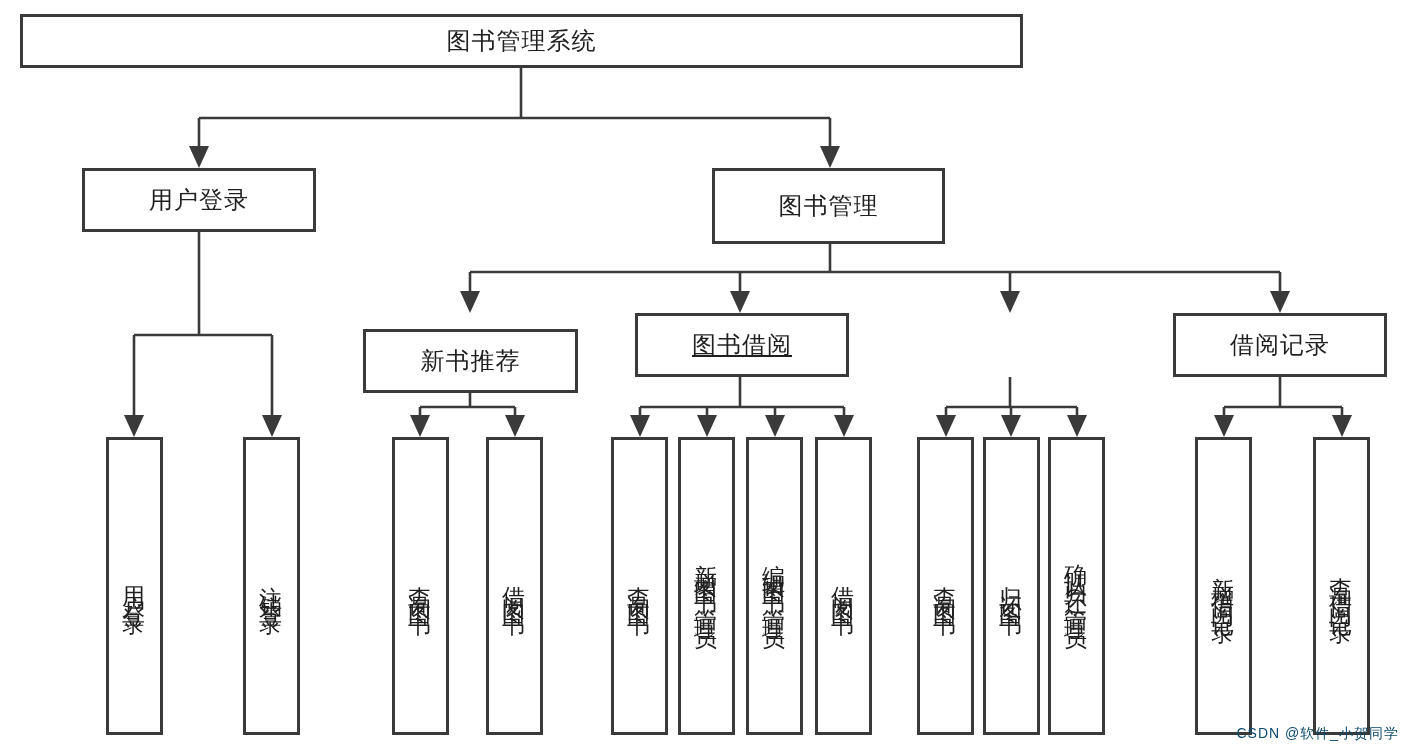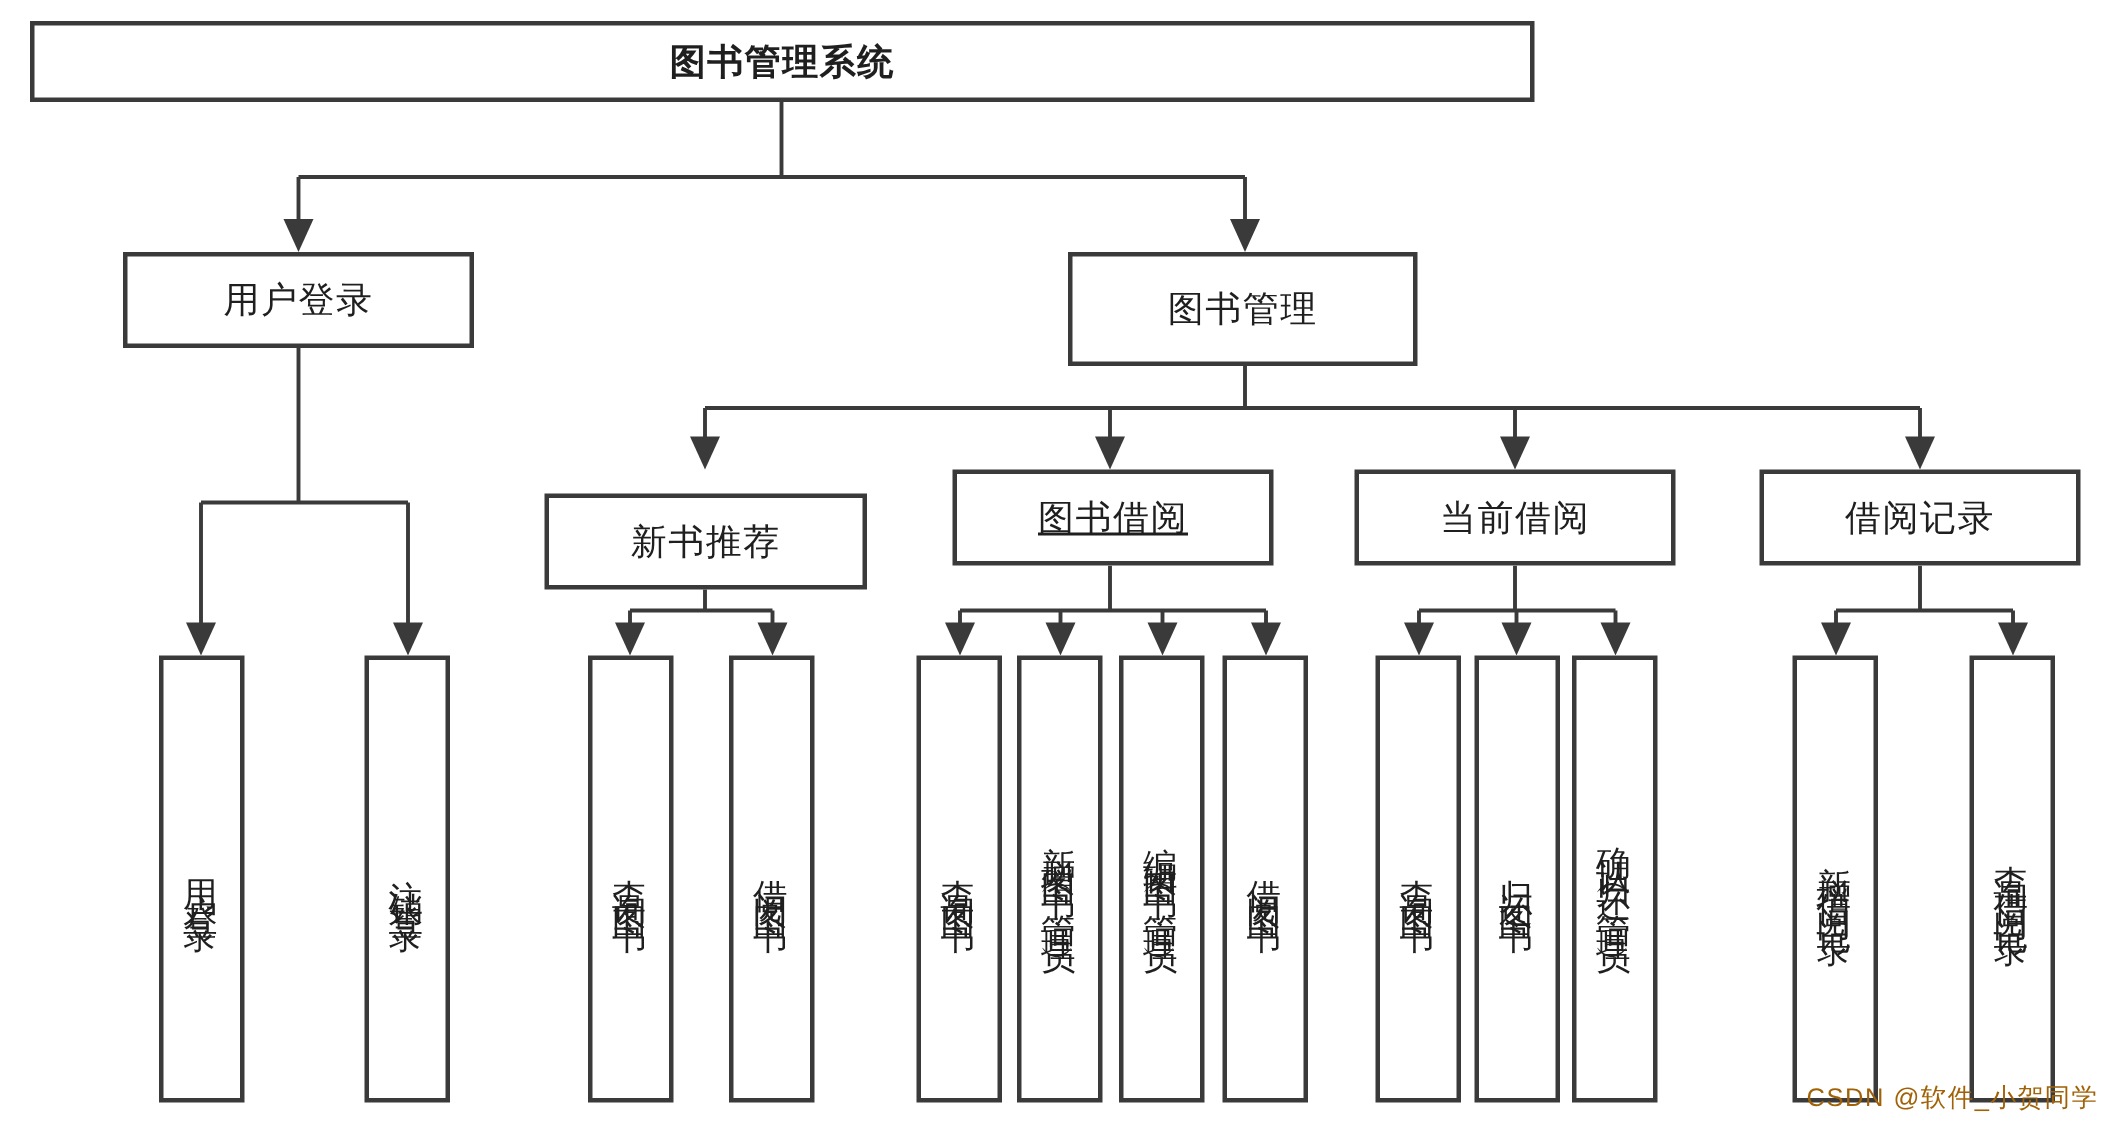--- a/index.html
+++ b/index.html
@@ -22,40 +22,40 @@
     justify-content:center;
     font-size:24px;
     letter-spacing:1px;
     white-space:nowrap;
   }
   .v{
     writing-mode:vertical-rl;
     font-size:23px;
     letter-spacing:9px;
   }
-  #b-root{left:20px;top:14px;width:1003px;height:54px;font-weight:bold;}
+  #b-root{left:20px;top:14px;width:1003px;height:54px;}
   #b-user{left:82px;top:168px;width:234px;height:64px;}
   #b-mgmt{left:712px;top:168px;width:233px;height:76px;}
   #b-l3-0{left:363px;top:313px;width:215px;height:64px;margin-top:16px;}
   #b-l3-1{left:635px;top:313px;width:214px;height:64px;text-decoration:underline;}
   #b-l3-2{left:903px;top:313px;width:214px;height:64px;}
   #b-l3-3{left:1173px;top:313px;width:214px;height:64px;}
   .leaf{top:437px;width:57px;height:298px;}
   #lf-0{left:106px;}  #lf-1{left:243px;}
   #lf-2{left:392px;}  #lf-3{left:486px;}
   #lf-4{left:611px;}  #lf-5{left:678px;}
   #lf-6{left:746px;}  #lf-7{left:815px;}
   #lf-8{left:917px;}  #lf-9{left:983px;}
   #lf-10{left:1048px;}
   #lf-11{left:1195px;} #lf-12{left:1313px;}
   .watermark{
     position:absolute;
     right:6px;bottom:4px;
-    font-size:17px;
-    color:#a16207;
+    font-size:14px;
+    color:#0c4a6e;
     letter-spacing:1px;
   }
 </style>
 </head>
 <body>
 
 <div class="canvas">
 
   <svg id="connectors" class="connectors" viewBox="0 0 1405 747" xmlns="http://www.w3.org/2000/svg">
       <line x1="521" y1="68" x2="521" y2="118" stroke="#3a3a3a" stroke-width="2.6"></line>
@@ -112,21 +112,20 @@
       <polygon points="1332,415 1352,415 1342,437" fill="#3a3a3a"></polygon>
     </svg>
 
   <div class="box" id="b-root">图书管理系统</div>
 
   <div class="box" id="b-user">用户登录</div>
   <div class="box" id="b-mgmt">图书管理</div>
 
   <div class="box" id="b-l3-0">新书推荐</div>
   <div class="box" id="b-l3-1">图书借阅</div>
-  <div class="box" id="b-l3-2">当前借阅</div>
   <div class="box" id="b-l3-3">借阅记录</div>
 
   <div class="box v leaf" id="lf-0">用户登录</div>
   <div class="box v leaf" id="lf-1">注销登录</div>
 
   <div class="box v leaf" id="lf-2">查询图书</div>
   <div class="box v leaf" id="lf-3">借阅图书</div>
 
   <div class="box v leaf" id="lf-4">查询图书</div>
   <div class="box v leaf" id="lf-5">新增图书（管理员）</div>

